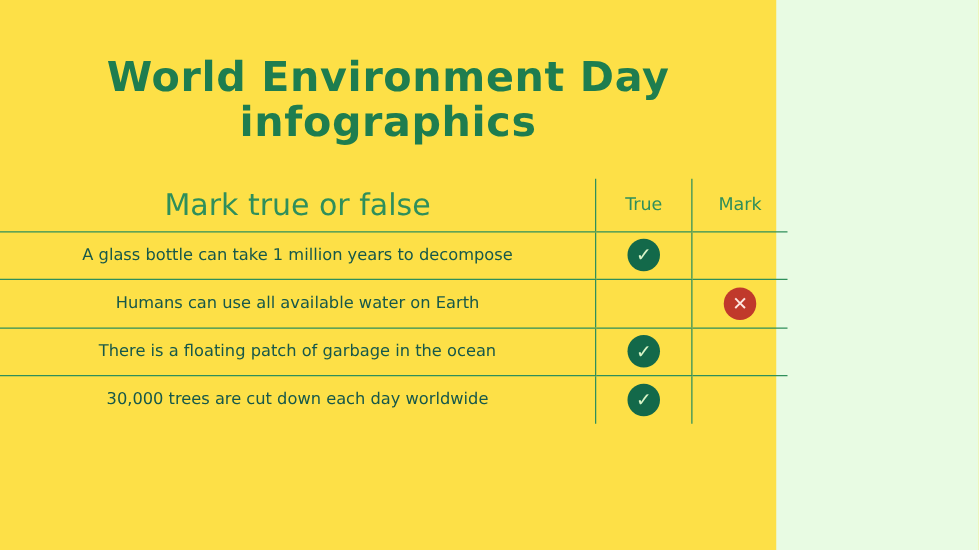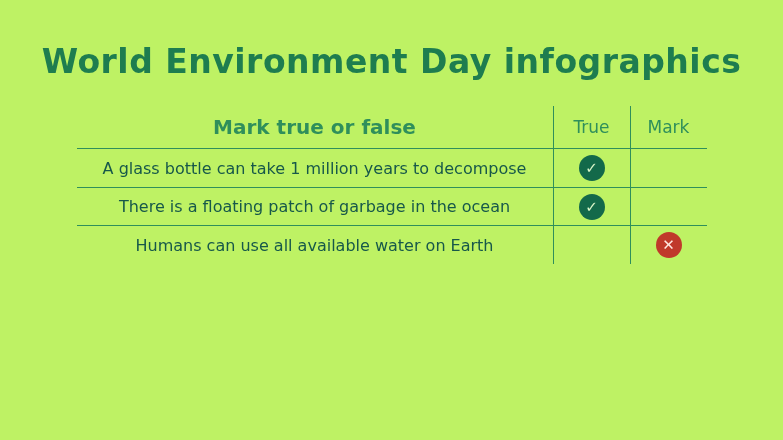--- a/index.html
+++ b/index.html
@@ -8,23 +8,23 @@
   }
   body {
     width: 783px;
     height: 440px;
     background: #e8fbe3;
     font-family: "DejaVu Sans", sans-serif;
     overflow: hidden;
   }
   .slide {
     position: relative;
-    width: 783px;
+    width: 621px;
     height: 440px;
-    background: #bef264;
+    background: #fde047;
     box-sizing: border-box;
   }
   .title {
     text-align: center;
     color: #1e7d4f;
     font-family: "DejaVu Sans", sans-serif;
     font-weight: bold;
     font-size: 33px;
     letter-spacing: 0.5px;
     padding-top: 44px;
@@ -43,46 +43,46 @@
     padding: 0;
     margin: 0;
   }
   .head-row th {
     height: 42px;
     vertical-align: middle;
     border-bottom: 1.5px solid #2f8f5b;
   }
   .head-statement {
     color: #2f8f5b;
-    font-size: 20px;
-    font-weight: bold;
+    font-size: 24px;
+    font-weight: normal;
     text-align: center;
     font-family: "DejaVu Sans", sans-serif;
   }
   .head-col {
     color: #2f8f5b;
-    font-size: 17px;
+    font-size: 14px;
     text-align: center;
     font-family: "DejaVu Sans", sans-serif;
     font-weight: normal;
   }
   .col-true { width: 76px; border-left: 1.5px solid #2f8f5b; }
   .col-false { width: 76px; border-left: 1.5px solid #2f8f5b; }
 
   .body-row td {
     height: 37.5px;
     vertical-align: middle;
     border-bottom: 1.5px solid #2f8f5b;
   }
   .body-row:last-child td {
     border-bottom: none;
   }
   .statement {
     color: #17584a;
-    font-size: 16px;
+    font-size: 13px;
     text-align: center;
     padding: 0 8px;
     font-family: "DejaVu Sans", sans-serif;
   }
   .cell-true { border-left: 1.5px solid #2f8f5b; text-align: center; }
   .cell-false { border-left: 1.5px solid #2f8f5b; text-align: center; }
 
   .mark {
     display: inline-block;
     width: 26px;
@@ -119,26 +119,31 @@
           <th class="head-col col-false">Mark</th>
         </tr>
       </thead>
       <tbody id="table-body">
           <tr class="body-row">
             <td class="statement">A glass bottle can take 1 million years to decompose</td>
             <td class="cell-true"><span class="mark check">✓</span></td>
             <td class="cell-false"></td>
           </tr>
           <tr class="body-row">
+            <td class="statement">Humans can use all available water on Earth</td>
+            <td class="cell-true"></td>
+            <td class="cell-false"><span class="mark cross">✕</span></td>
+          </tr>
+          <tr class="body-row">
             <td class="statement">There is a floating patch of garbage in the ocean</td>
             <td class="cell-true"><span class="mark check">✓</span></td>
             <td class="cell-false"></td>
           </tr>
           <tr class="body-row">
-            <td class="statement">Humans can use all available water on Earth</td>
-            <td class="cell-true"></td>
-            <td class="cell-false"><span class="mark cross">✕</span></td>
+            <td class="statement">30,000 trees are cut down each day worldwide</td>
+            <td class="cell-true"><span class="mark check">✓</span></td>
+            <td class="cell-false"></td>
           </tr>
         </tbody>
     </table>
   </div>
 
 </div>
 
 </body></html>

